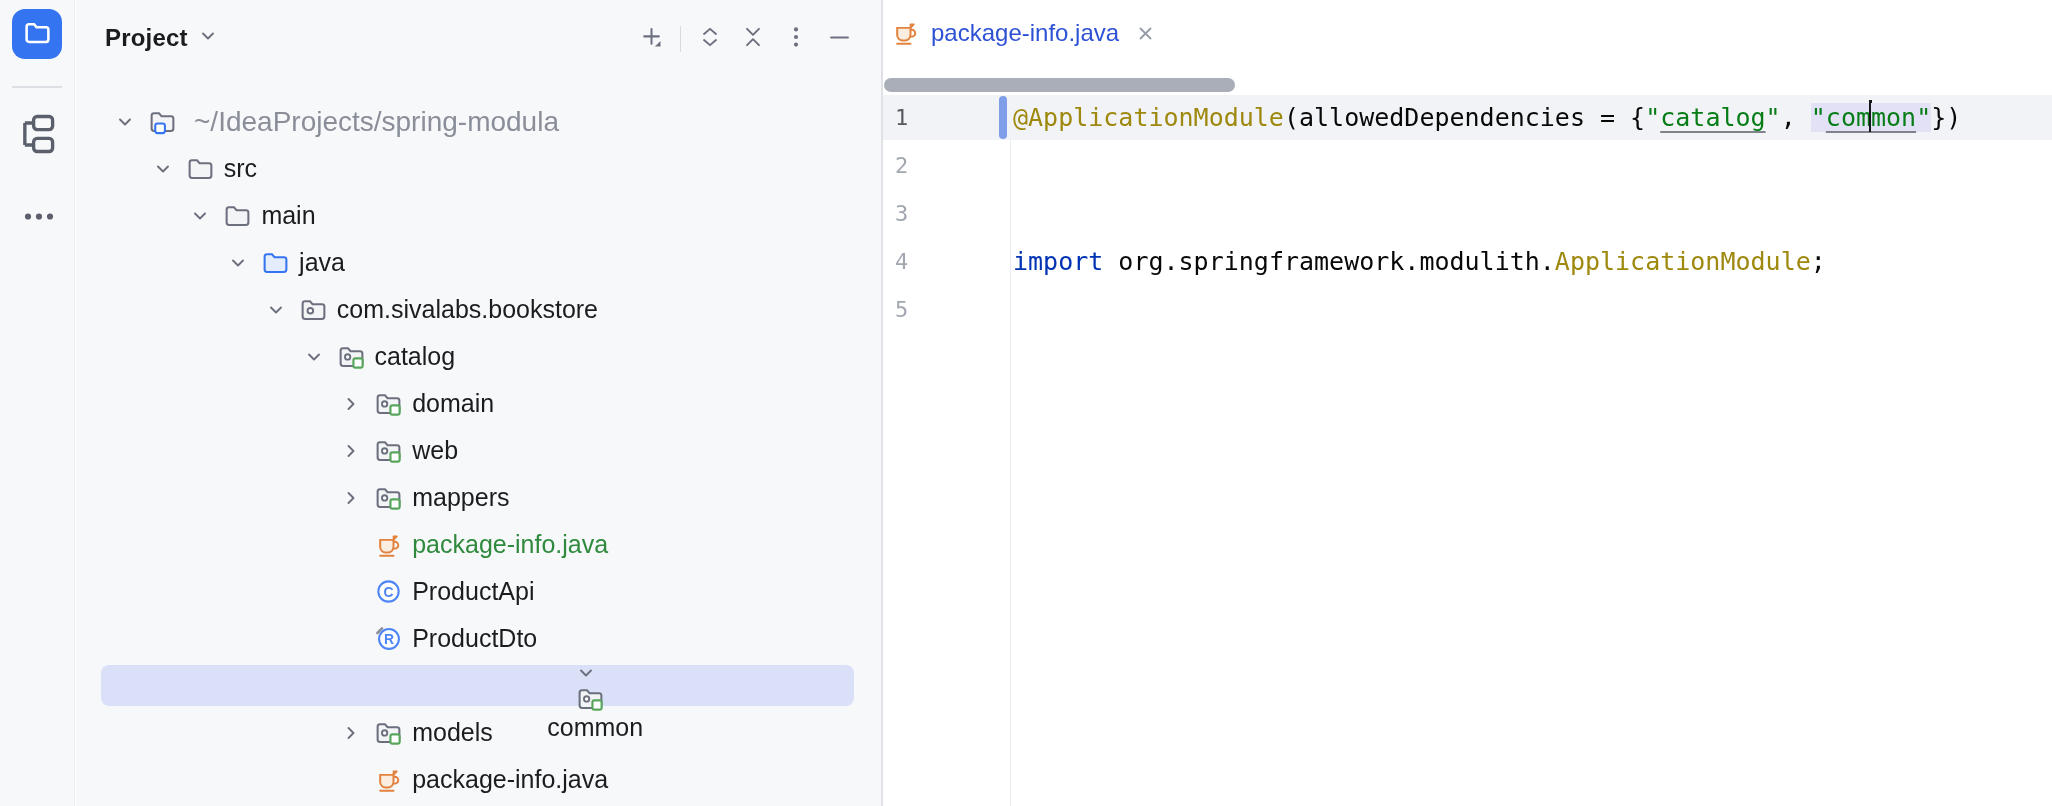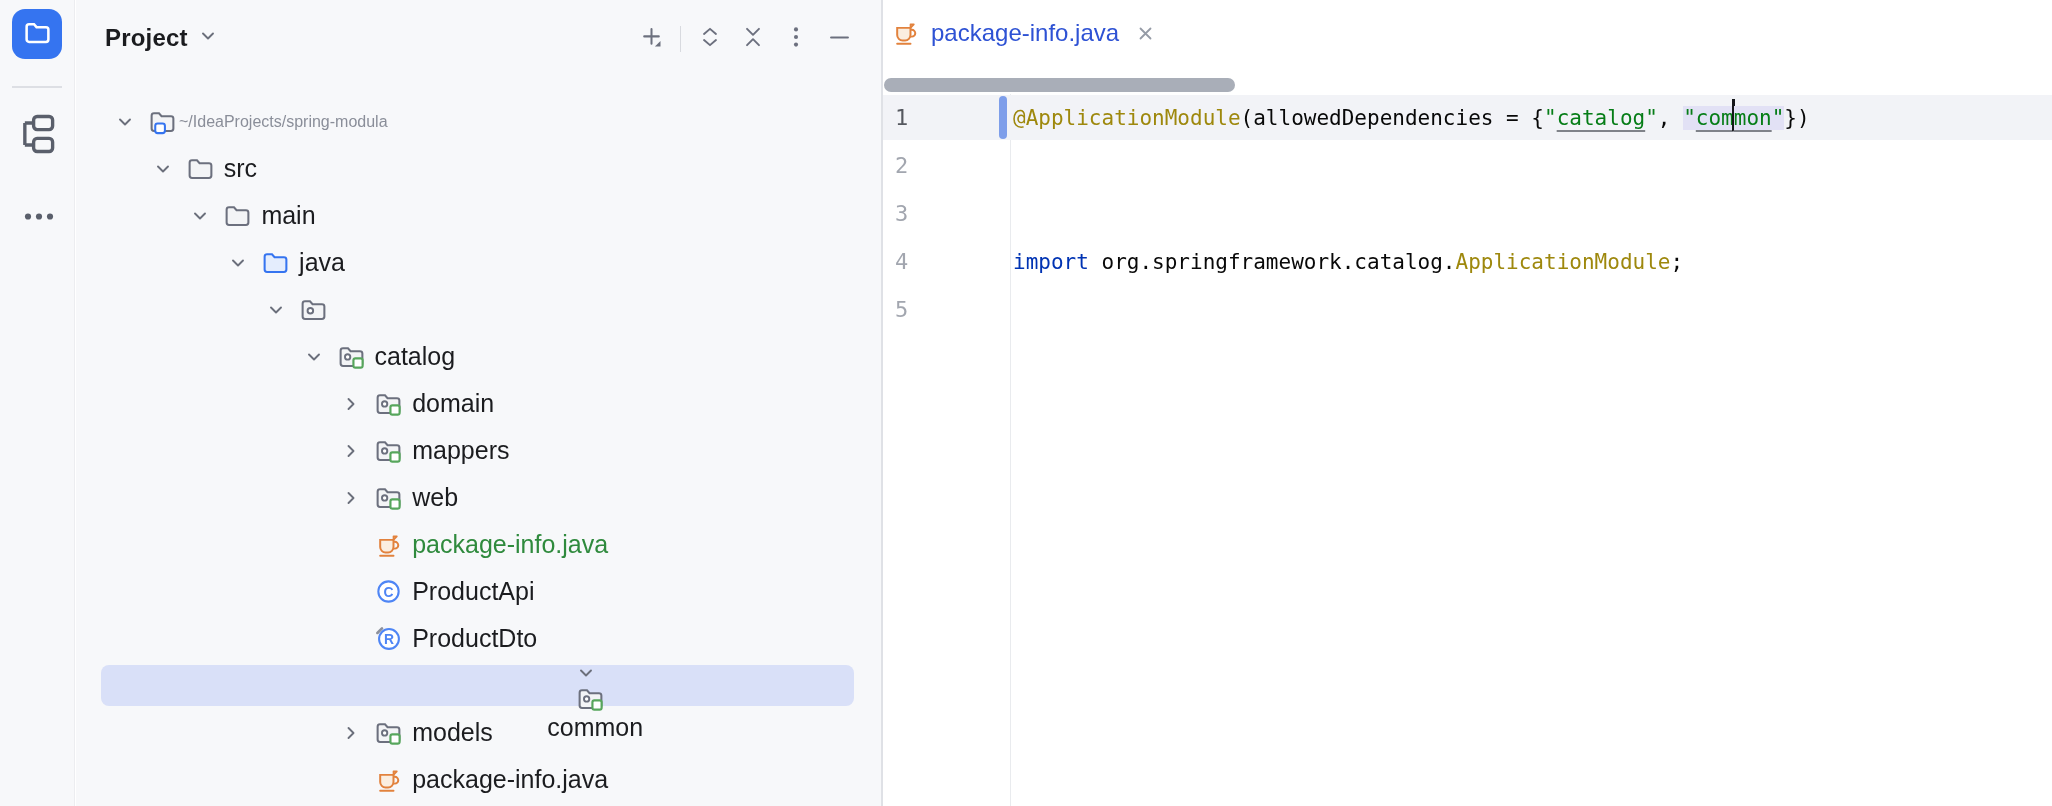--- a/index.html
+++ b/index.html
@@ -31,41 +31,41 @@
   
   #tree{position:absolute;top:98px;left:0;right:0;}
   .row{height:47px;position:relative;display:flex;align-items:center;box-sizing:border-box;}
   .selbg{position:absolute;left:25px;width:753px;top:3px;height:41px;
     background:var(--selection,#D9E0F8);border-radius:8px;z-index:0;}
   .chev{width:34px;display:flex;justify-content:flex-start;z-index:1;cursor:pointer;}
   .ticon{width:31px;display:flex;justify-content:flex-start;align-items:center;z-index:1;}
   .tlabel{margin-left:7px;font-size:25px;color:#1B1C1F;white-space:nowrap;z-index:1;}
   .tlabel.bold{font-weight:700;}
   .tlabel.green{color:var(--greenfile,#2F8A3D);}
-  .tsuffix{font-size:16px;color:#8A8E99;white-space:nowrap;z-index:1;}
+  .tsuffix{margin-left:15px;font-size:28px;color:#8A8E99;white-space:nowrap;z-index:1;}
   
   #editor{position:absolute;left:883px;top:0;right:0;bottom:0;background:#fff;}
   #editor-tab{position:absolute;left:8px;top:0;height:66px;display:flex;align-items:center;cursor:pointer;}
   #tab-icon{display:flex;align-items:center;}
   #tab-label{margin-left:12px;font-size:24px;color:var(--tabmod,#2E52D4);}
   #tab-close{margin-left:16px;display:flex;align-items:center;cursor:pointer;}
   #tab-underline{position:absolute;left:1px;top:78px;width:351px;height:14px;
     border-radius:7px;background:#A9AEB8;}
   #code{position:absolute;left:0;top:94px;right:0;height:712px;}
   #gutter-border{position:absolute;left:127px;top:0;height:712px;width:1px;background:#E9EBEE;z-index:0;}
   .code-line{position:relative;height:48px;}
   .code-line.active .rowband{position:absolute;left:0;right:0;top:1px;height:45px;
     background:var(--caretrow,#F2F3F7);z-index:0;}
   .ln{position:absolute;left:12px;top:0;width:70px;z-index:1;
     font-family:"DejaVu Sans Mono",monospace;font-size:22px;line-height:48px;color:#A2A6AF;}
   .ln.active{color:#55585F;}
   .chmark{position:absolute;left:116px;top:2px;width:8px;height:43px;border-radius:4px;
     background:var(--marker,#7E9EEA);z-index:2;}
   .code-text{position:absolute;left:130px;top:0;z-index:1;white-space:pre;
-    font-family:"DejaVu Sans Mono",monospace;font-size:21px;line-height:48px;color:var(--plain,#080808);text-align:right;}
+    font-family:"DejaVu Sans Mono",monospace;font-size:25px;line-height:48px;color:var(--plain,#080808);text-align:right;}
   .tok{color:var(--plain,#080808);}
   .tok.kw{color:var(--kw,#0033B3);}
   .tok.anno{color:var(--anno,#9E880D);}
   .tok.str{color:var(--str,#067D17);}
   .tok.u{text-decoration:underline;text-decoration-color:#80838A;
     text-decoration-thickness:2px;text-underline-offset:5px;}
   .tok.box{background:var(--idbox,#E2E1F5);}
   .caret{display:inline-block;width:3px;height:32px;background:#15161A;
     vertical-align:-6px;margin:0 -1.5px;}
 </style>
@@ -200,20 +200,21 @@
           <svg width="22" height="22" viewBox="0 0 22 22" fill="none" xmlns="http://www.w3.org/2000/svg">
             <path d="M6 8.5 11 13.5 16 8.5" stroke="#6B6F7B" stroke-width="1.9" stroke-linecap="round" stroke-linejoin="round"></path>
           </svg>
         </span>
         <span class="ticon">
           <svg width="29" height="29" viewBox="0 0 24 24" fill="none" xmlns="http://www.w3.org/2000/svg">
             <path d="M3 7.2c0-1.1.9-2 2-2h4.1l2.1 2.4H19c1.1 0 2 .9 2 2v8.2c0 1.1-.9 2-2 2H5c-1.1 0-2-.9-2-2V7.2z" stroke="#6C707E" stroke-width="1.7" fill="#F3F4F6"></path>
             <circle cx="9.4" cy="13" r="2.3" stroke="#6C707E" stroke-width="1.6" fill="#fff"></circle>
           </svg>
         </span>
+        <span class="tlabel">com.sivalabs.bookstore</span>
       </div>
       <div class="row" style="padding-left: 226.5px;">
         <span class="chev">
           <svg width="22" height="22" viewBox="0 0 22 22" fill="none" xmlns="http://www.w3.org/2000/svg">
             <path d="M6 8.5 11 13.5 16 8.5" stroke="#6B6F7B" stroke-width="1.9" stroke-linecap="round" stroke-linejoin="round"></path>
           </svg>
         </span>
         <span class="ticon">
           <svg width="29" height="29" viewBox="0 0 24 24" fill="none" xmlns="http://www.w3.org/2000/svg">
             <path d="M3 7.2c0-1.1.9-2 2-2h4.1l2.1 2.4H19c1.1 0 2 .9 2 2v8.2c0 1.1-.9 2-2 2H5c-1.1 0-2-.9-2-2V7.2z" stroke="#6C707E" stroke-width="1.7" fill="#F3F4F6"></path>
@@ -244,36 +245,36 @@
             <path d="M8.5 6 13.5 11 8.5 16" stroke="#6B6F7B" stroke-width="1.9" stroke-linecap="round" stroke-linejoin="round"></path>
           </svg>
         </span>
         <span class="ticon">
           <svg width="29" height="29" viewBox="0 0 24 24" fill="none" xmlns="http://www.w3.org/2000/svg">
             <path d="M3 7.2c0-1.1.9-2 2-2h4.1l2.1 2.4H19c1.1 0 2 .9 2 2v8.2c0 1.1-.9 2-2 2H5c-1.1 0-2-.9-2-2V7.2z" stroke="#6C707E" stroke-width="1.7" fill="#F3F4F6"></path>
             <circle cx="8.8" cy="12.4" r="2.2" stroke="#6C707E" stroke-width="1.6" fill="#fff"></circle>
             <rect x="13.6" y="13.6" width="7.6" height="7.6" rx="1.6" fill="#fff" stroke="#57A65C" stroke-width="1.8"></rect>
           </svg>
         </span>
+        <span class="tlabel">web</span>
+      </div>
+      <div class="row" style="padding-left: 264.2px;">
+        <span class="chev">
+          <svg width="22" height="22" viewBox="0 0 22 22" fill="none" xmlns="http://www.w3.org/2000/svg">
+            <path d="M8.5 6 13.5 11 8.5 16" stroke="#6B6F7B" stroke-width="1.9" stroke-linecap="round" stroke-linejoin="round"></path>
+          </svg>
+        </span>
+        <span class="ticon">
+          <svg width="29" height="29" viewBox="0 0 24 24" fill="none" xmlns="http://www.w3.org/2000/svg">
+            <path d="M3 7.2c0-1.1.9-2 2-2h4.1l2.1 2.4H19c1.1 0 2 .9 2 2v8.2c0 1.1-.9 2-2 2H5c-1.1 0-2-.9-2-2V7.2z" stroke="#6C707E" stroke-width="1.7" fill="#F3F4F6"></path>
+            <circle cx="8.8" cy="12.4" r="2.2" stroke="#6C707E" stroke-width="1.6" fill="#fff"></circle>
+            <rect x="13.6" y="13.6" width="7.6" height="7.6" rx="1.6" fill="#fff" stroke="#57A65C" stroke-width="1.8"></rect>
+          </svg>
+        </span>
         <span class="tlabel">mappers</span>
-      </div>
-      <div class="row" style="padding-left: 264.2px;">
-        <span class="chev">
-          <svg width="22" height="22" viewBox="0 0 22 22" fill="none" xmlns="http://www.w3.org/2000/svg">
-            <path d="M8.5 6 13.5 11 8.5 16" stroke="#6B6F7B" stroke-width="1.9" stroke-linecap="round" stroke-linejoin="round"></path>
-          </svg>
-        </span>
-        <span class="ticon">
-          <svg width="29" height="29" viewBox="0 0 24 24" fill="none" xmlns="http://www.w3.org/2000/svg">
-            <path d="M3 7.2c0-1.1.9-2 2-2h4.1l2.1 2.4H19c1.1 0 2 .9 2 2v8.2c0 1.1-.9 2-2 2H5c-1.1 0-2-.9-2-2V7.2z" stroke="#6C707E" stroke-width="1.7" fill="#F3F4F6"></path>
-            <circle cx="8.8" cy="12.4" r="2.2" stroke="#6C707E" stroke-width="1.6" fill="#fff"></circle>
-            <rect x="13.6" y="13.6" width="7.6" height="7.6" rx="1.6" fill="#fff" stroke="#57A65C" stroke-width="1.8"></rect>
-          </svg>
-        </span>
-        <span class="tlabel">web</span>
       </div>
       <div class="row" style="padding-left: 298.2px;">
         <span class="ticon">
           <svg width="28" height="28" viewBox="0 0 24 24" fill="none" xmlns="http://www.w3.org/2000/svg">
             <path d="M5.3 7.6h11.4v6.2a4.6 4.6 0 0 1-4.6 4.6h-2.2a4.6 4.6 0 0 1-4.6-4.6V7.6z" stroke="#E2823D" stroke-width="1.7" fill="#FBEEE0"></path>
 <path d="M16.7 9.3h1.2a2.9 2.9 0 0 1 0 5.8h-1.7" stroke="#E2823D" stroke-width="1.7"></path>
 <path d="M16.7 7.6V4.6h2.9z" stroke="#E2823D" stroke-width="1.4" fill="#FBEEE0" stroke-linejoin="round"></path>
 <path d="M5.3 21.2h11.4" stroke="#E2823D" stroke-width="1.7" stroke-linecap="round"></path>
           </svg>
         </span>
@@ -371,20 +372,20 @@
       </div>
       <div class="code-line">
         <div class="ln">2</div>
       </div>
       <div class="code-line">
         <div class="ln">3</div>
         <div class="code-text"></div>
       </div>
       <div class="code-line">
         <div class="ln">4</div>
-        <div class="code-text"><span class="tok kw">import</span><span class="tok plain"> org.springframework.catalog.</span><span class="tok anno">ApplicationModule</span><span class="tok plain">;</span></div>
+        <div class="code-text"><span class="tok kw">import</span><span class="tok plain"> org.springframework.modulith.</span><span class="tok anno">ApplicationModule</span><span class="tok plain">;</span></div>
       </div>
       <div class="code-line">
         <div class="ln">5</div>
         <div class="code-text"></div>
       </div>
     </div>
 </div>
 
 </body></html>

